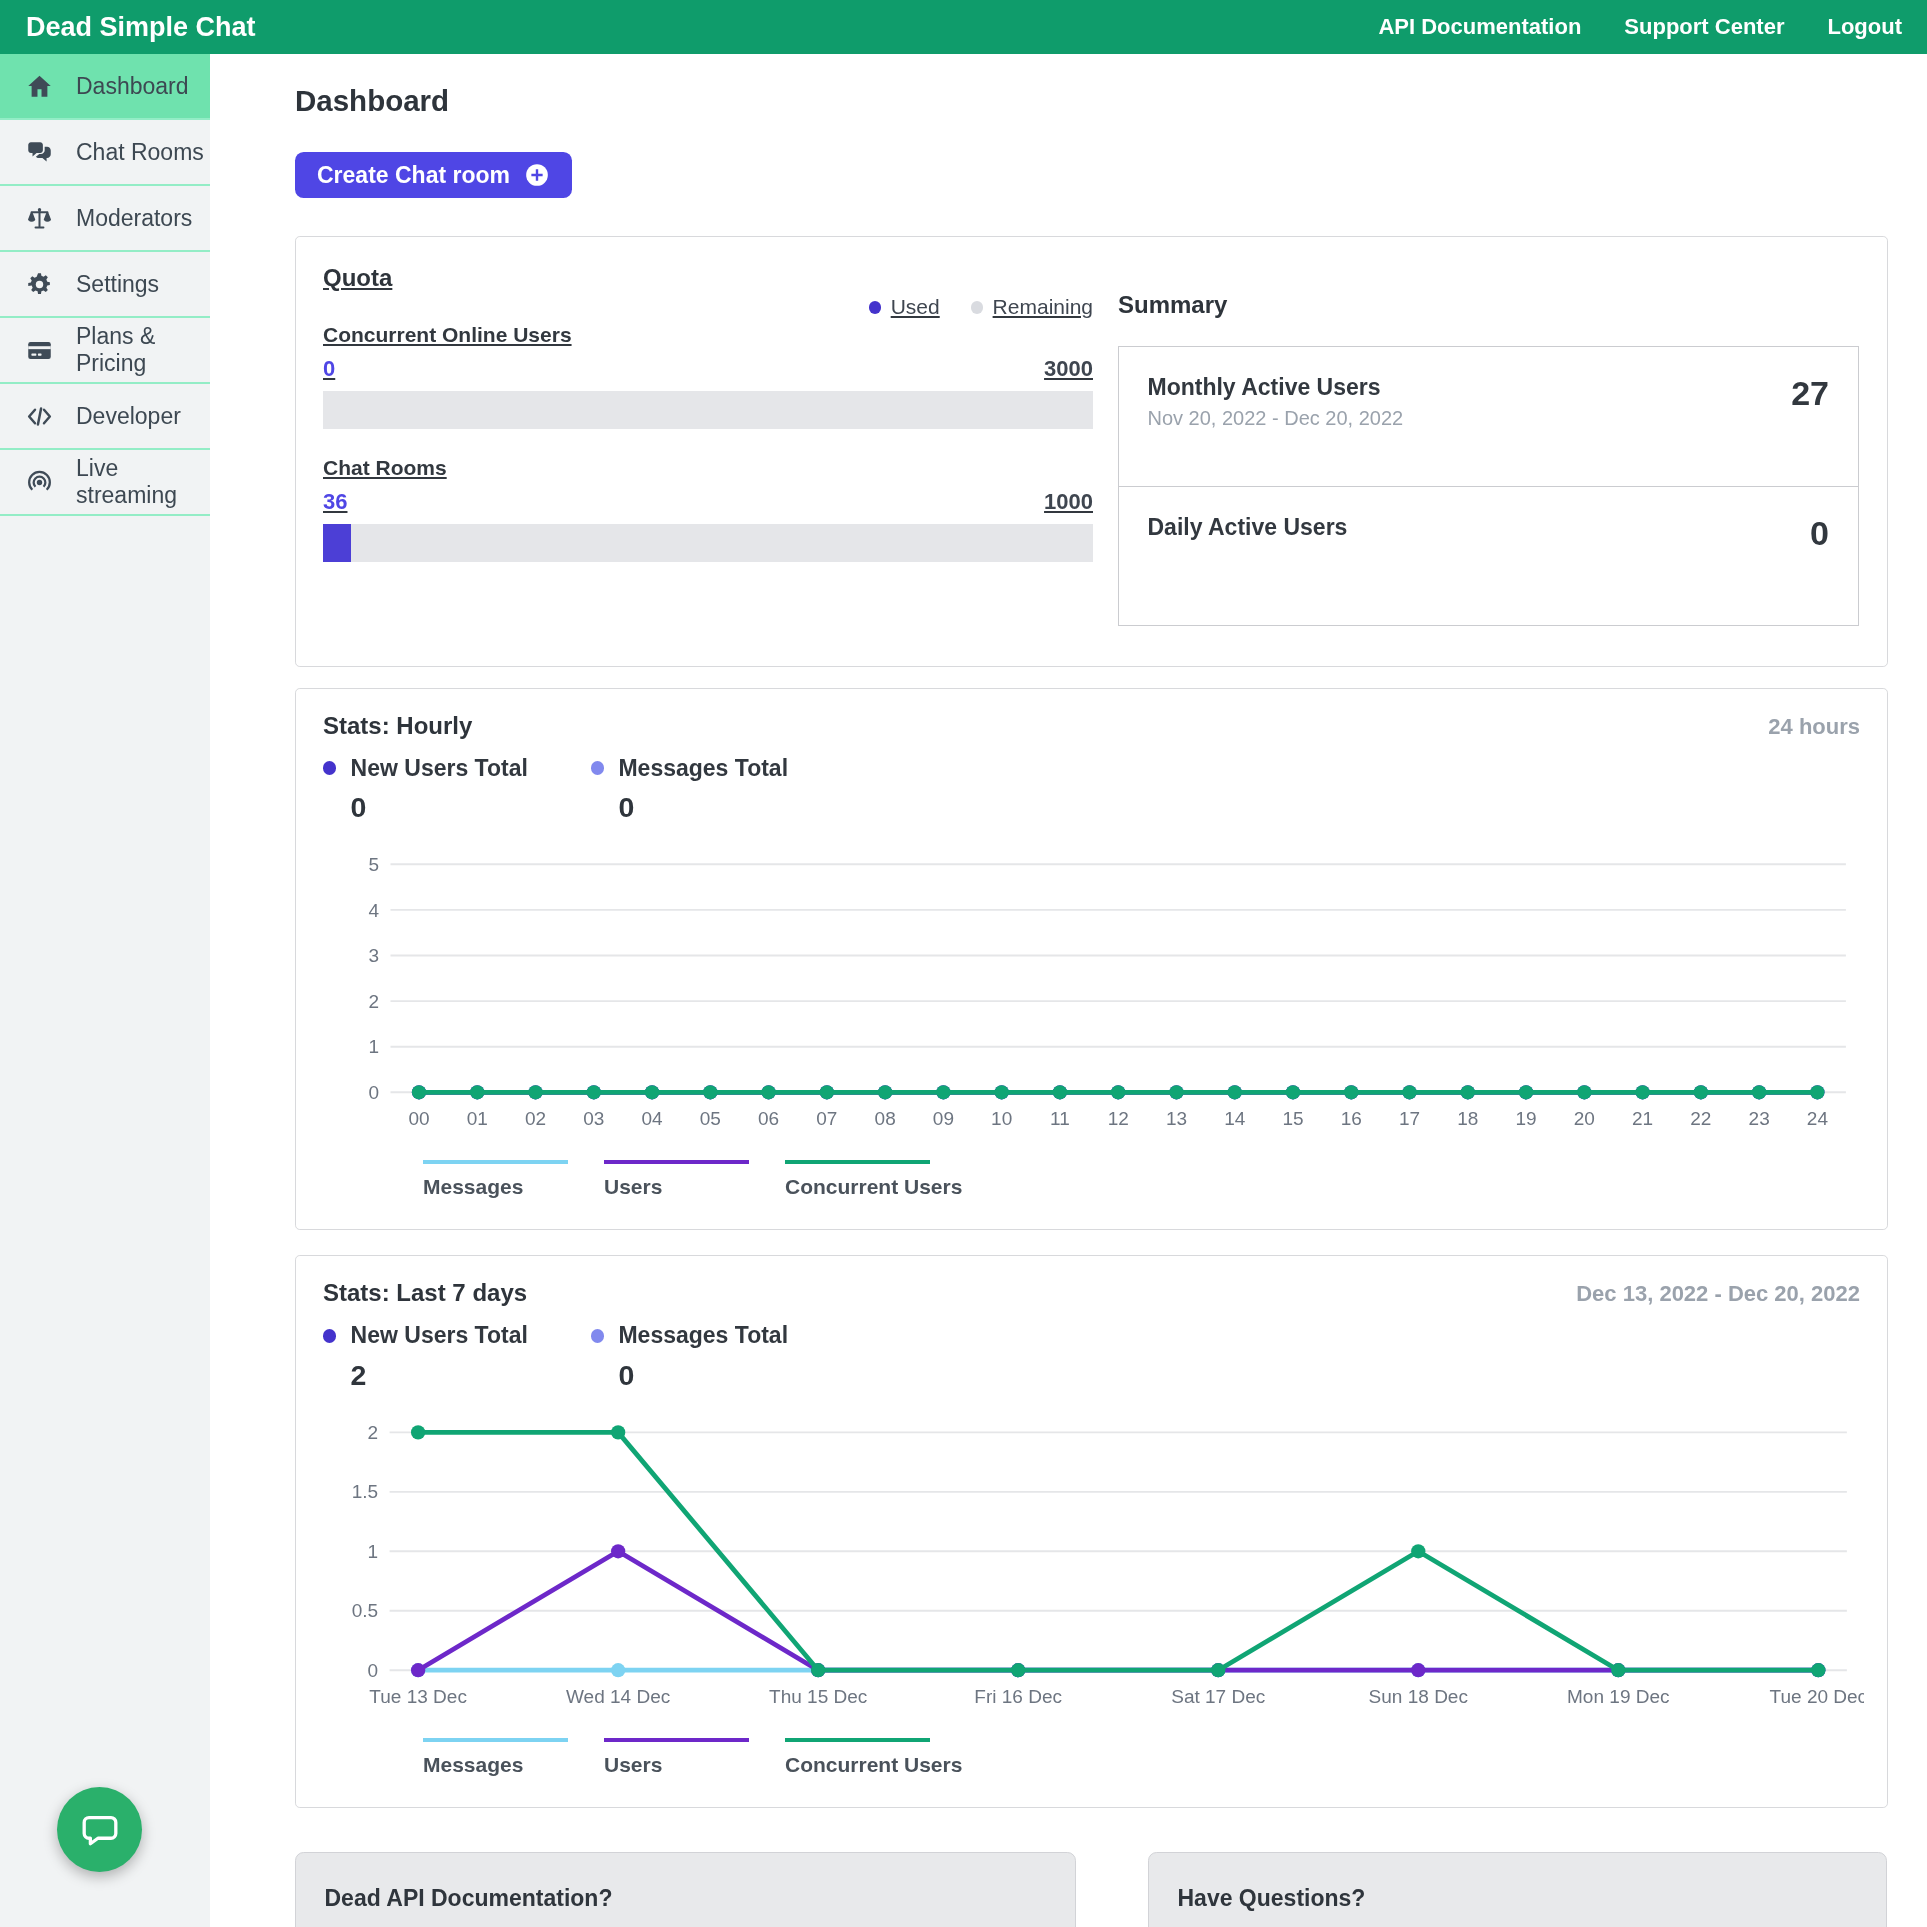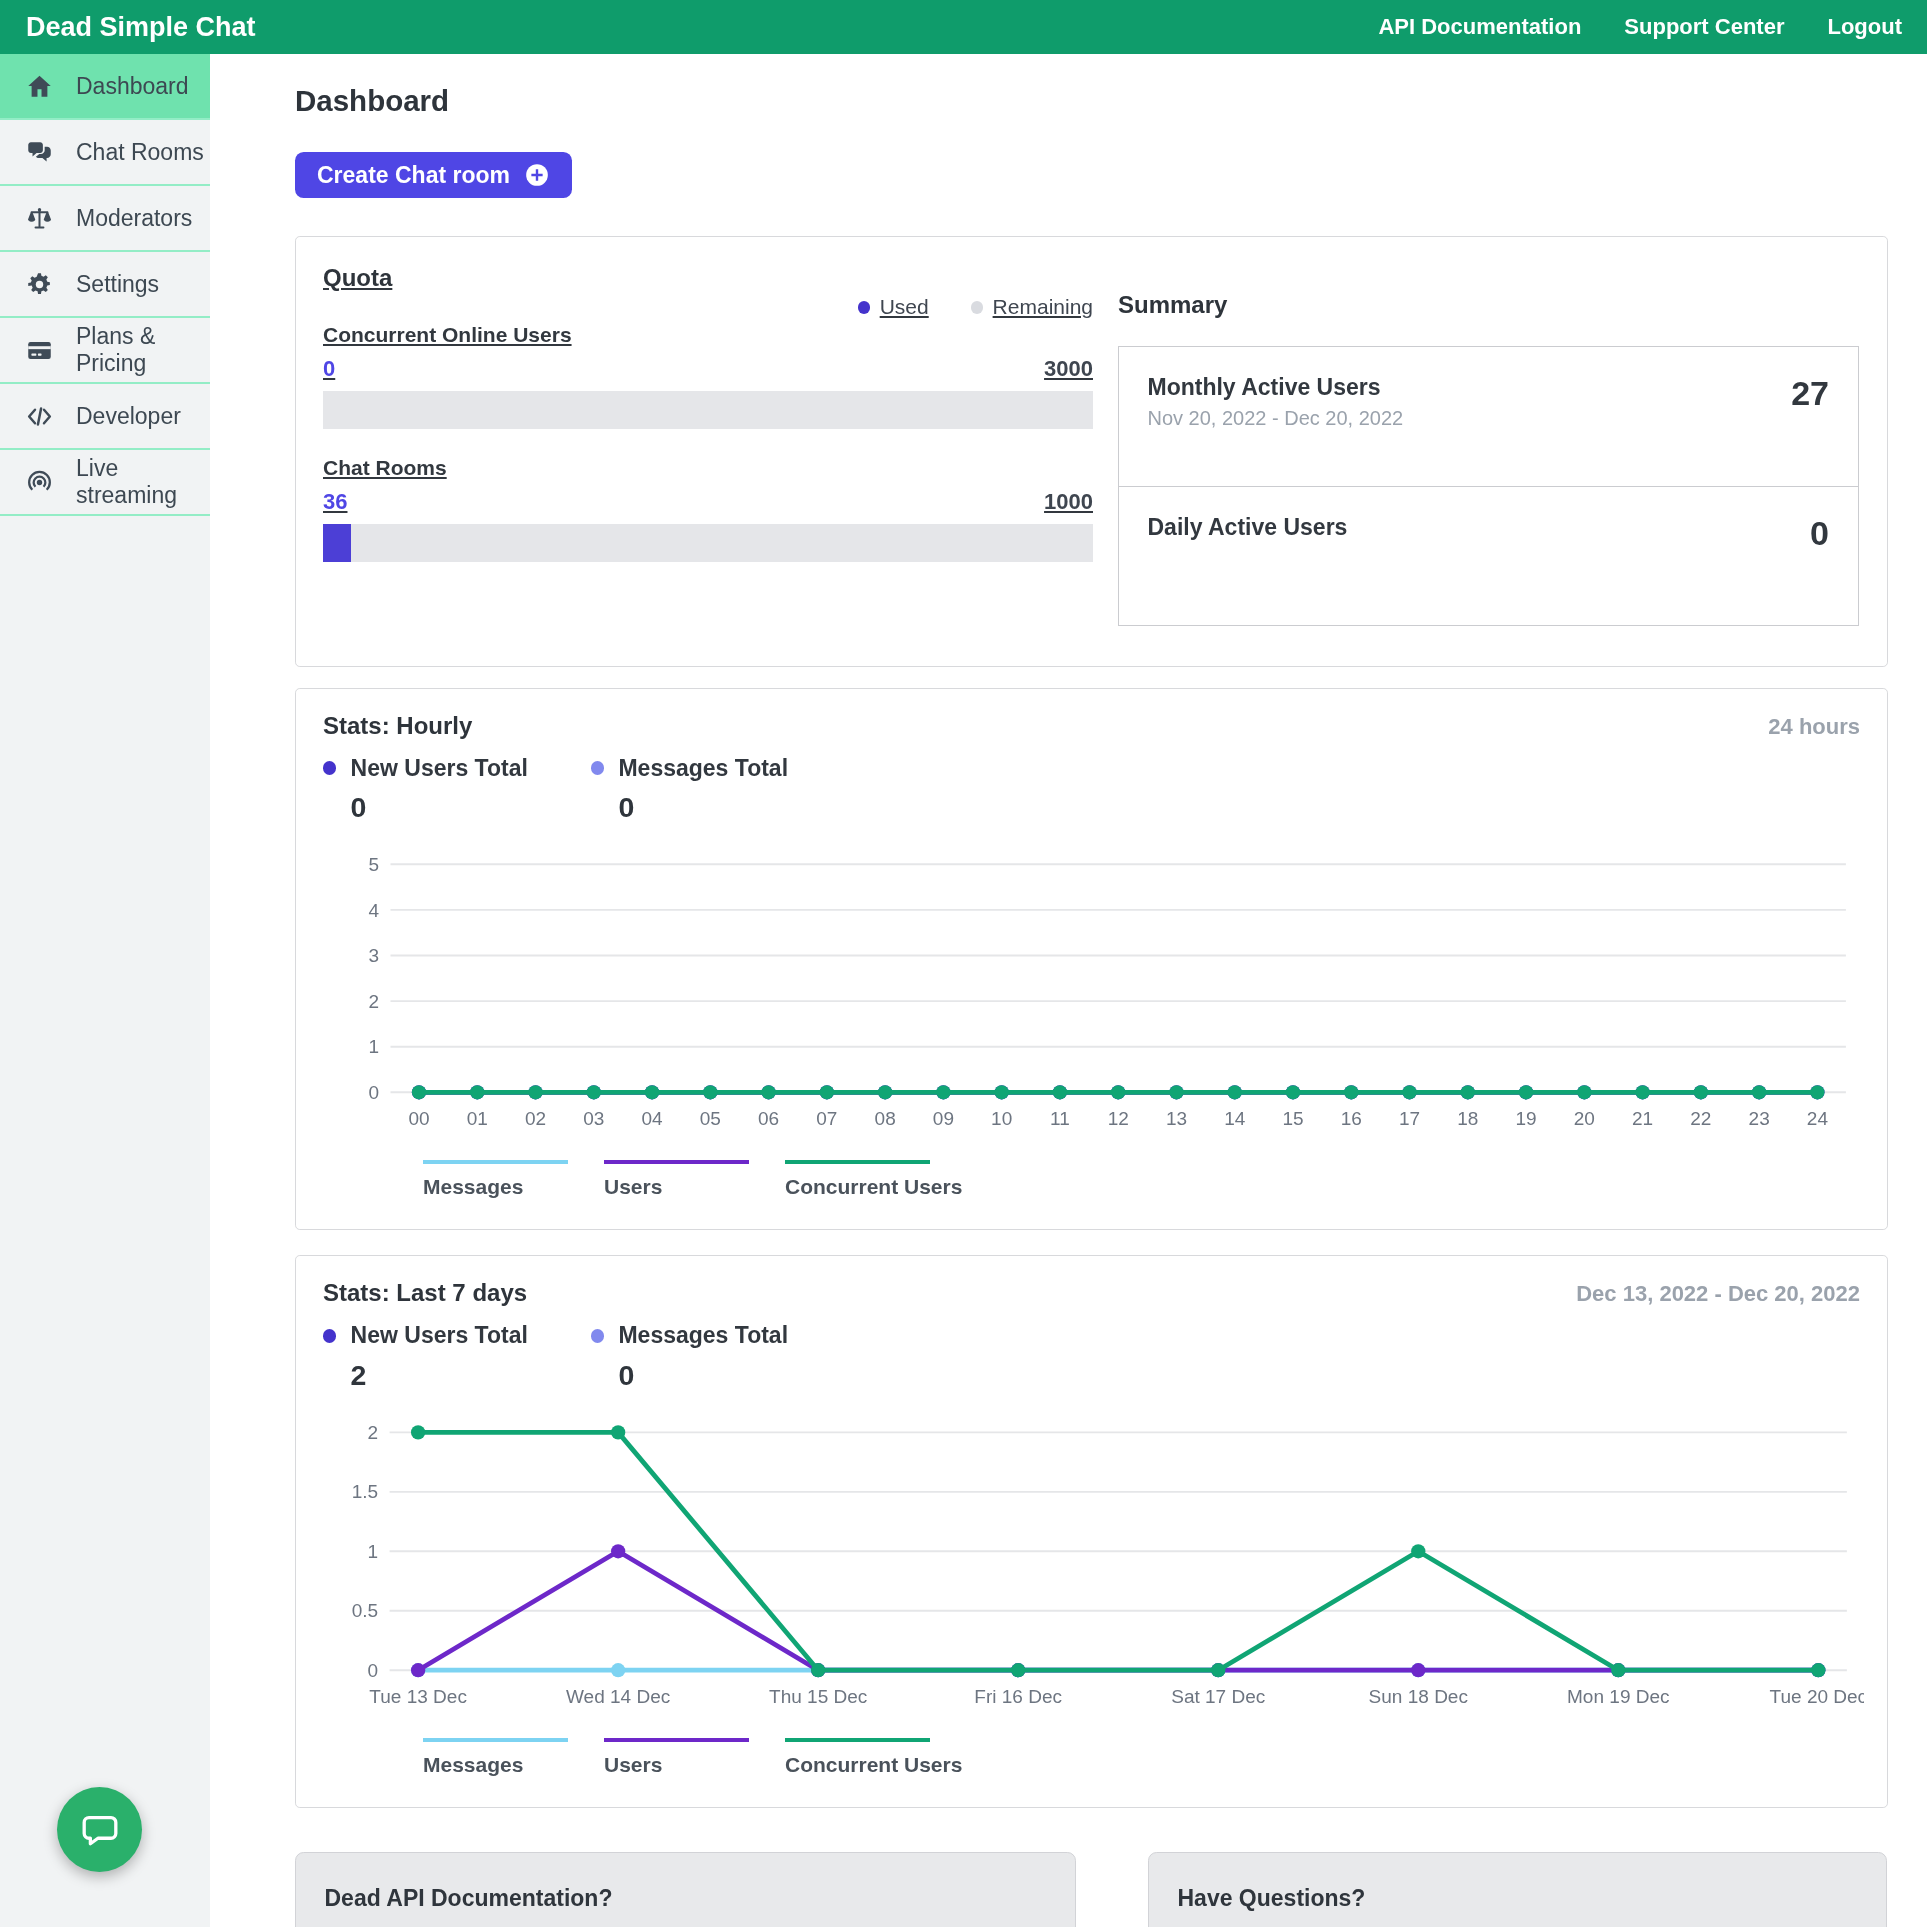--- a/index.html
+++ b/index.html
@@ -28,21 +28,21 @@
                 color:#fff; font-size:23px; font-weight:700; font-family:inherit; height:46px; padding:0 22px;
                 border:none; border-radius:8.6px; cursor:pointer; }
   .create-btn .ic { width:26px; height:26px; }
 
   .panel { border:1.4px solid #d8d9dc; border-radius:4.8px; background:#fff; }
 
   
   .quota-panel { margin-top:38px; display:flex; padding:19px 28.5px 40px 27px; gap:25px; }
   .quota-col { width:770px;text-decoration:underline; }
   .sec-title { font-size:24px; font-weight:700; color:#2e343b; margin-top:7.6px; }
-  .quota-legend { display:flex; justify-content:flex-end; gap:42px; margin-top:3.8px; }
+  .quota-legend { display:flex; justify-content:flex-end; gap:31px; margin-top:3.8px; }
   .quota-legend .qleg { display:flex; align-items:center; gap:9.5px; font-size:21px; color:#3f4650; }
   .qdot { width:12.4px; height:12.4px; border-radius:50%; }
   .bar-group { margin-top:3.8px; }
   .bar-group + .bar-group { margin-top:27px; }
   .bar-label { font-size:21px; font-weight:700; color:#32383f; }
   .bar-nums { display:flex; justify-content:space-between; margin-top:8.6px; }
   .bar-used { font-size:22px; font-weight:700; color:#4f46e5; }
   .bar-max { font-size:22px; font-weight:700; color:#3f4650; }
   .bar-track { margin-top:9.5px; height:38px; background:#e5e6e9; position:relative; }
   .bar-fill { position:absolute; left:0; top:0; bottom:0; background:#4c3fd6; }

